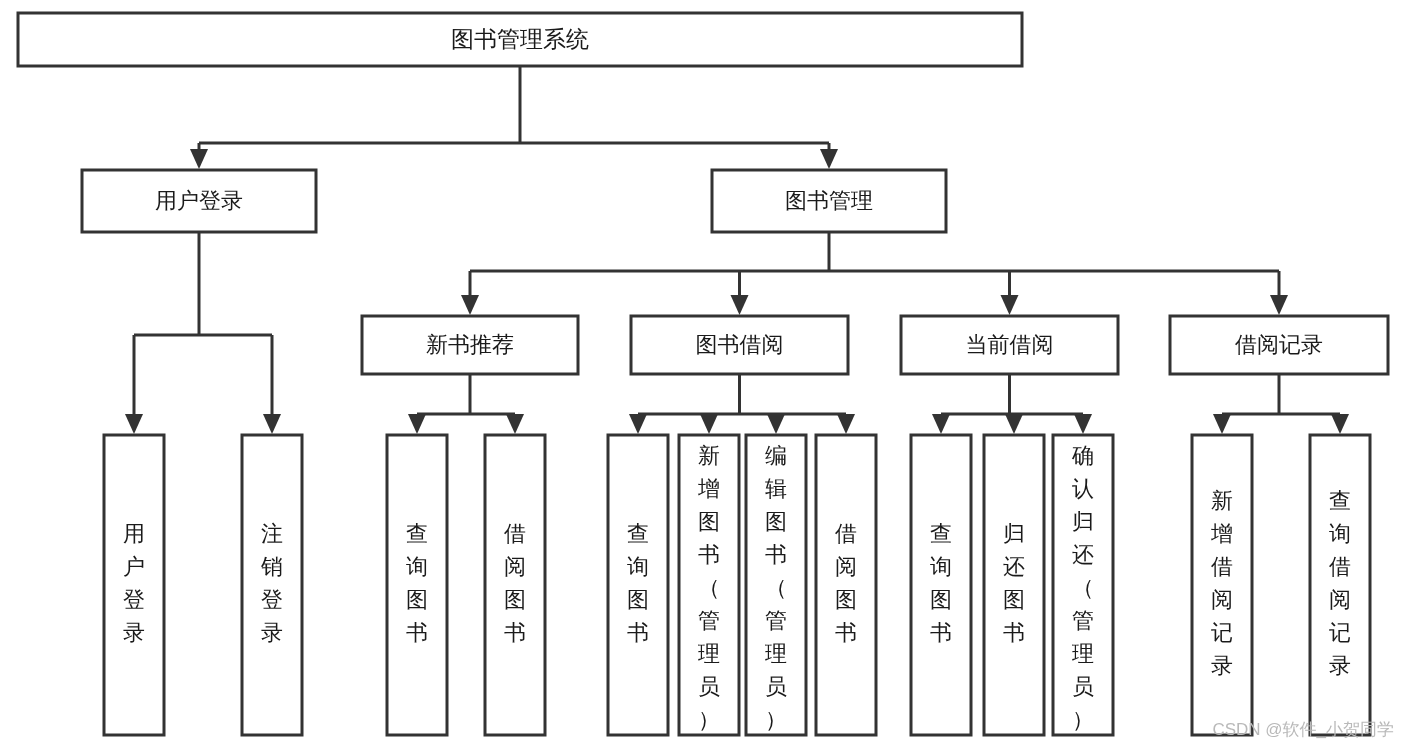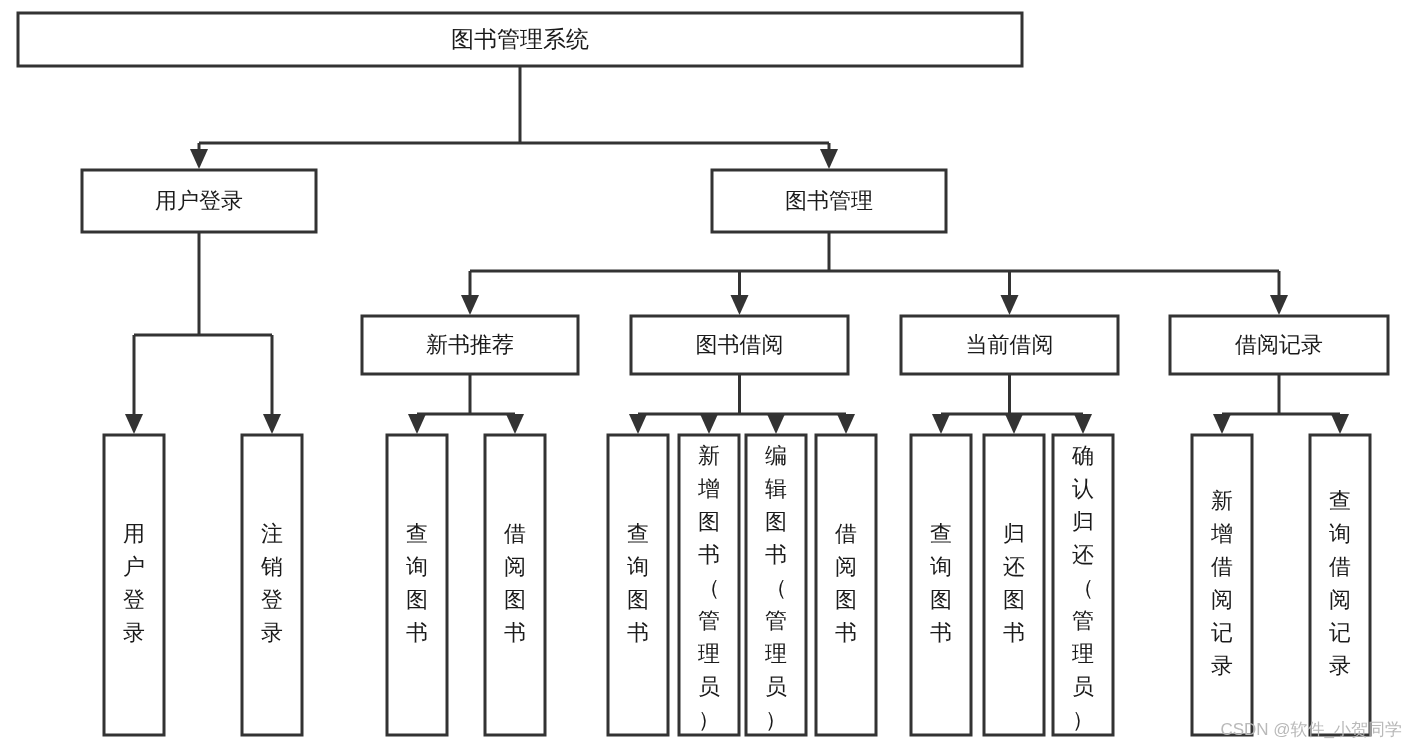--- a/index.html
+++ b/index.html
@@ -44,21 +44,21 @@
     stroke: #333333;
     stroke-width: 3;
     fill: none;
   }
   .arrow-head {
     fill: #333333;
     stroke: none;
   }
   .watermark {
     position: absolute;
-    right: 3px;
+    right: 11px;
     bottom: 6px;
     font-family: "Liberation Sans", "DejaVu Sans", sans-serif;
     font-size: 17px;
     color: #b9b9b9;
     white-space: nowrap;
     pointer-events: none;
   }
 </style>
 </head>
 <body>

